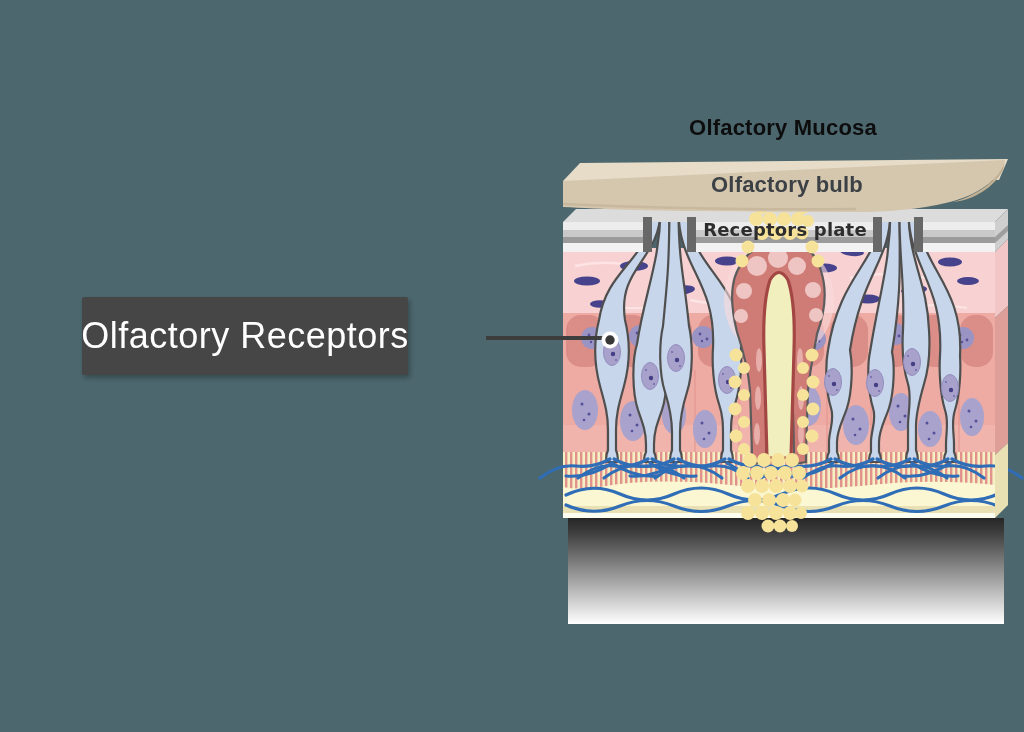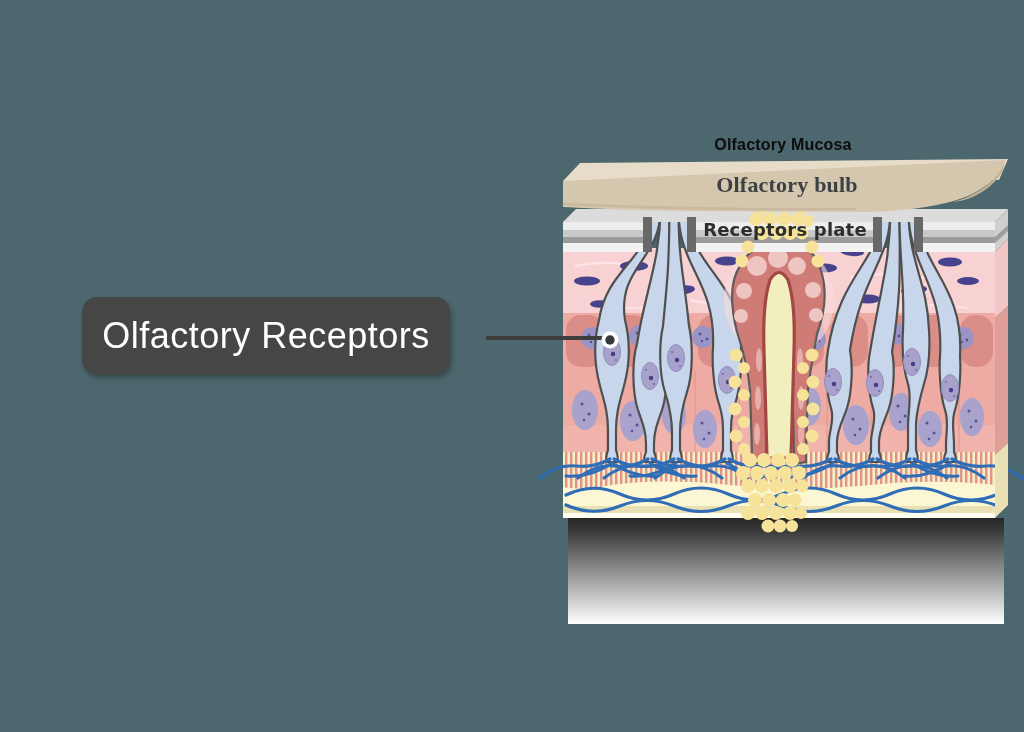--- a/index.html
+++ b/index.html
@@ -15,31 +15,31 @@
   }
   .canvas svg{position:absolute;left:0;top:0;}
   .lbl{
     position:absolute;
     text-align:center;
     font-weight:bold;
     color:#0d0d0d;
     letter-spacing:.2px;
     white-space:nowrap;
   }
-  .lbl-mucosa{left:633px;top:136px;width:300px;font-size:16px;}
+  .lbl-mucosa{left:633px;top:115px;width:300px;font-size:22px;}
   .lbl-bulb{left:637px;top:172px;width:300px;font-size:22px;color:#3c4146;
-            font-family:Liberation Serif, serif;}
+            font-family:Liberation Sans, sans-serif;}
   .lbl-plate{left:685px;top:219px;width:200px;font-size:18px;color:#2d2d2d;
             font-family:"DejaVu Sans","Liberation Sans",sans-serif;}
   .lbl-nasal{left:634px;top:631px;width:300px;font-size:22px;}
   .callout{
-    position:absolute;left:82px;top:297px;width:368px;height:78px;
+    position:absolute;left:82px;top:297px;width:326px;height:78px;
     background:var(--callout-box,#464646);
     color:var(--callout-text,#ffffff);
-    border-radius:15px;
+    border-radius:2px;
     display:flex;align-items:center;justify-content:center;
     font-size:36px;font-weight:normal;letter-spacing:.5px;
     box-shadow:2px 3px 5px rgba(0,0,0,.28);
     white-space:nowrap;
   }
 </style>
 </head>
 <body>
 
 <div class="canvas">

